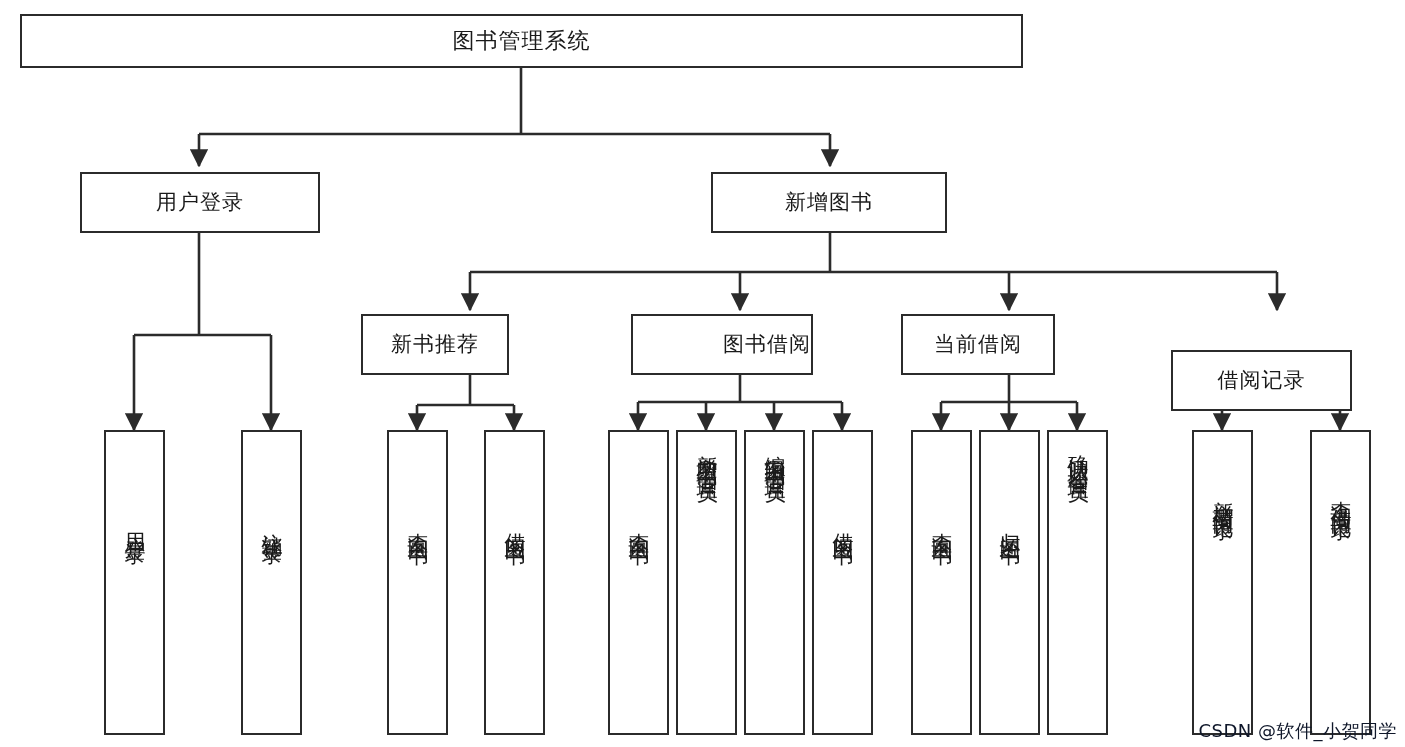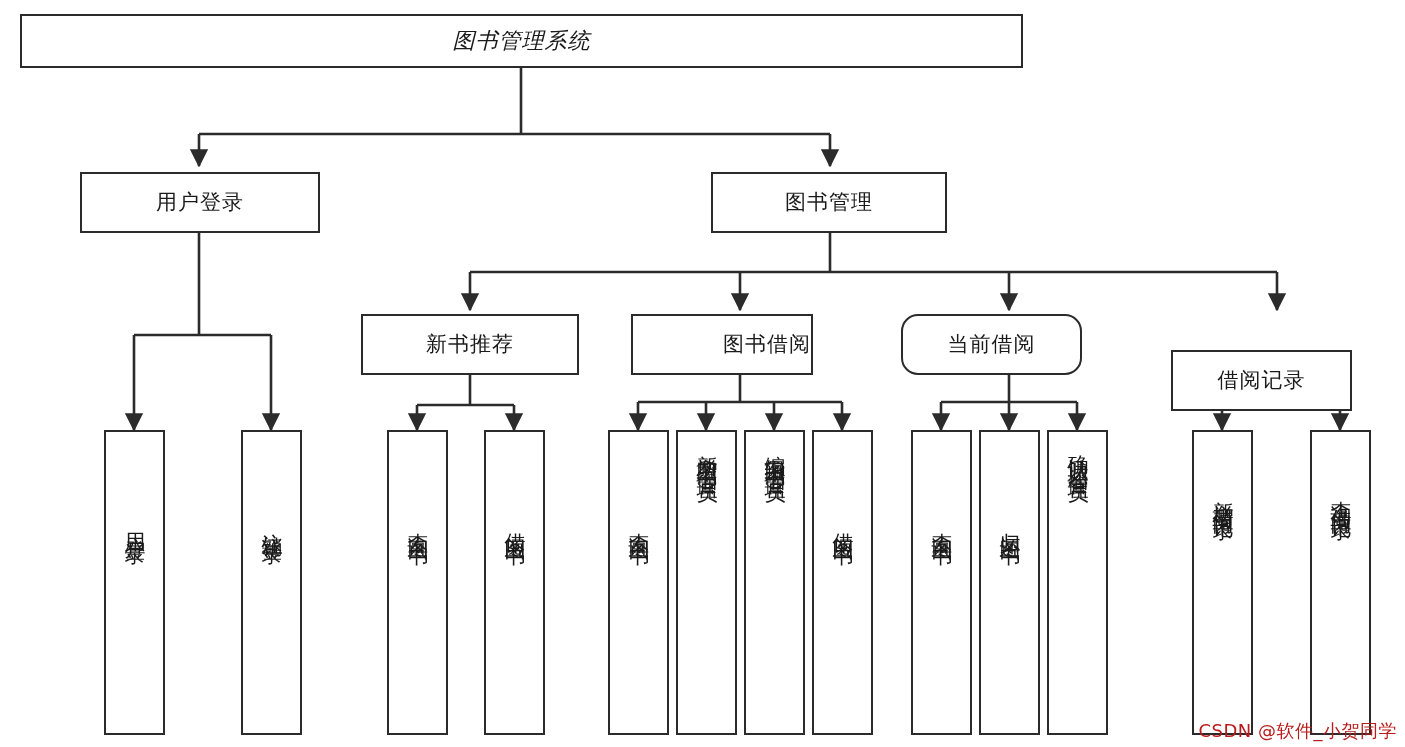--- a/index.html
+++ b/index.html
@@ -66,21 +66,21 @@
     margin-top: 78px;
   }
   .vtext.mid2 {
     margin-top: 46px;
   }
   .watermark {
     position: absolute;
     right: 8px;
     bottom: 4px;
     font-size: 18px;
-    color: #b91c1c;
+    color: #0f172a;
     letter-spacing: 0.5px;
     white-space: nowrap;
   }
 </style>
 </head>
 <body>
 
 <div id="canvas">
 
   <svg id="wires" viewBox="0 0 1405 747" xmlns="http://www.w3.org/2000/svg">
@@ -127,38 +127,38 @@
       <path d="M 1009 402 L 1009 430" marker-end="url(#arrow)"></path>
       <path d="M 1077 402 L 1077 430" marker-end="url(#arrow)"></path>
 
       <path d="M 1277 375 L 1277 404"></path>
       <path d="M 1222 404 L 1340 404"></path>
       <path d="M 1222 404 L 1222 430" marker-end="url(#arrow)"></path>
       <path d="M 1340 404 L 1340 430" marker-end="url(#arrow)"></path>
     </g>
   </svg>
 
-  <div class="node root" style="left:20px; top:14px; width:1003px; height:54px;font-style:italic;">
+  <div class="node root" style="left:20px; top:14px; width:1003px; height:54px;">
     <span>图书管理系统</span>
   </div>
 
   <div class="node h" style="left:80px; top:172px; width:240px; height:61px;">
     <span>用户登录</span>
   </div>
   <div class="node h" style="left:711px; top:172px; width:236px; height:61px;">
-    <span>图书管理</span>
-  </div>
-
-  <div class="node h" style="left:361px; top:314px; width:218px; height:61px;">
+    <span>新增图书</span>
+  </div>
+
+  <div class="node h" style="left:361px; top:314px; width:148px; height:61px;">
     <span>新书推荐</span>
   </div>
   <div class="node h" style="left:631px; top:314px; width:182px; height:61px;justify-content:flex-end;">
     <span>图书借阅</span>
   </div>
-  <div class="node h" style="left:901px; top:314px; width:181px; height:61px;border-radius:17px;">
+  <div class="node h" style="left:901px; top:314px; width:154px; height:61px;">
     <span>当前借阅</span>
   </div>
   <div class="node h" style="left:1171px; top:314px; width:181px; height:61px;margin-top:36px;">
     <span>借阅记录</span>
   </div>
 
   <div class="node v" style="left:104px; top:430px; width:61px; height:305px;">
     <span class="vtext mid">用户登录</span>
   </div>
   <div class="node v" style="left:241px; top:430px; width:61px; height:305px;">

